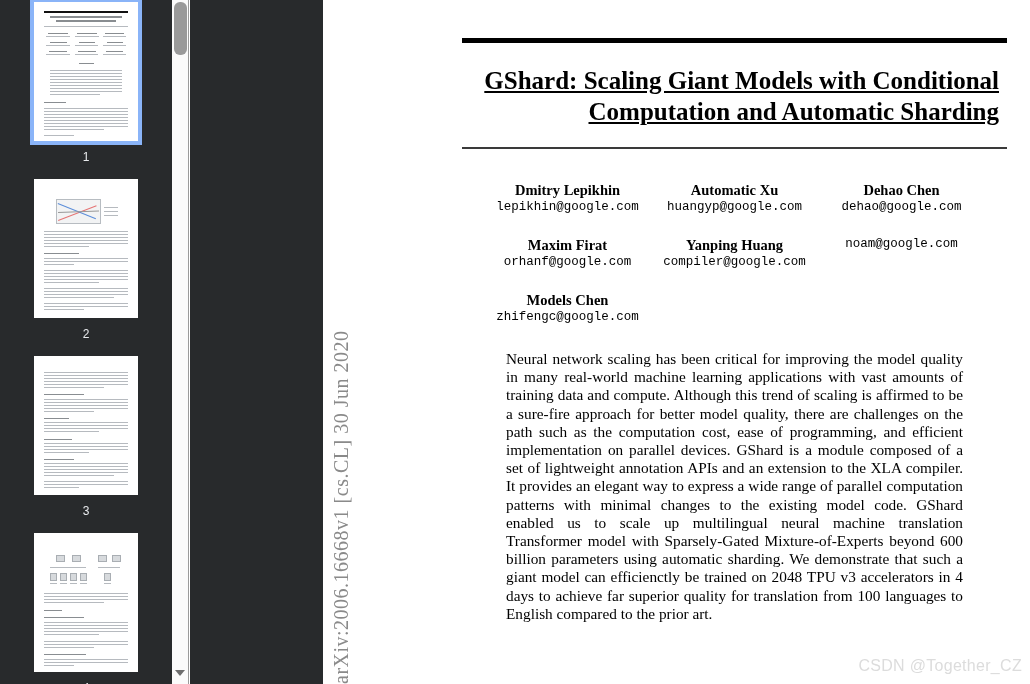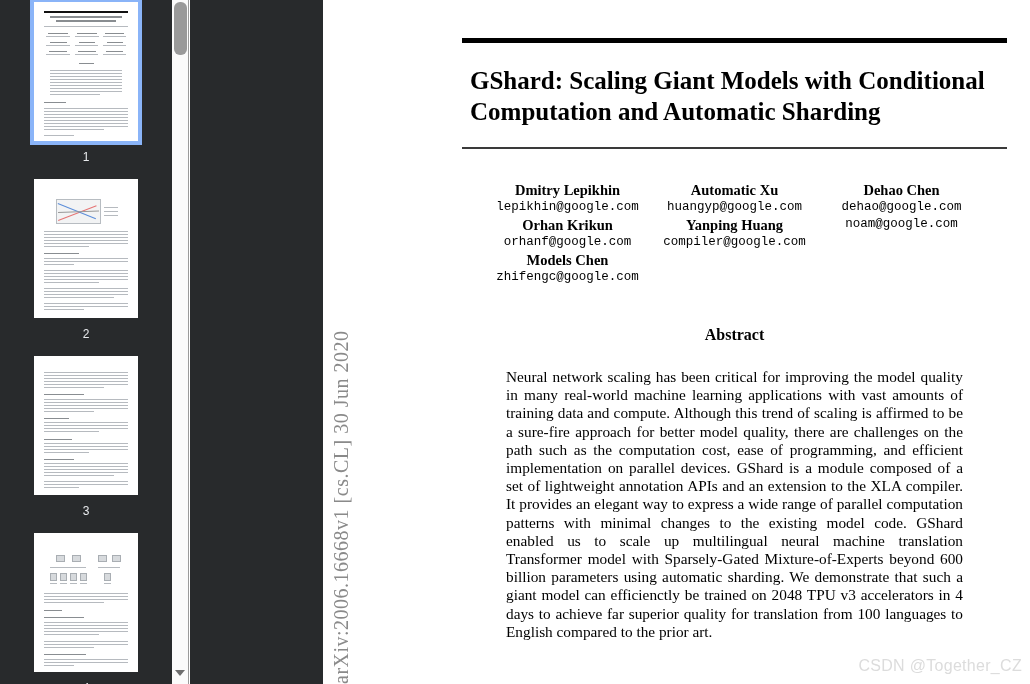--- a/index.html
+++ b/index.html
@@ -144,31 +144,33 @@
     background: #000;
     margin-top: 38px;
   }
   .rule-thin {
     height: 2px;
     background: #3a3a3a;
     margin-top: 0px;
   }
 
   #paper-title {
-    text-align: left;
+    text-align: right;
     font-weight: bold;
     font-size: 25px;
     line-height: 31px;
     color: #000;
     margin: 22px 8px 20px 8px;
+    text-decoration: underline;
   }
 
   #authors {
     display: grid;
     grid-template-columns: 1fr 1fr 1fr;
+    row-gap: 20px;
     margin: 32px 22px 0 22px;
   }
   .author-cell { text-align: center; }
   .author-name {
     font-weight: bold;
     font-size: 14.5px;
     line-height: 18px;
     color: #000;
   }
   .author-email {
@@ -401,37 +403,36 @@
         </div>
         <div class="author-cell">
           <div class="author-name">Automatic Xu</div>
           <div class="author-email">huangyp@google.com</div>
         </div>
         <div class="author-cell">
           <div class="author-name">Dehao Chen</div>
           <div class="author-email">dehao@google.com</div>
         </div>
         <div class="author-cell">
-          <div class="author-name">Orhan Krikun</div>
+          <div class="author-name">Maxim Firat</div>
           <div class="author-email">orhanf@google.com</div>
         </div>
         <div class="author-cell">
           <div class="author-name">Yanping Huang</div>
           <div class="author-email">compiler@google.com</div>
         </div>
         <div class="author-cell">
           <div class="author-email">noam@google.com</div>
         </div>
         <div class="author-cell">
           <div class="author-name">Models Chen</div>
           <div class="author-email">zhifengc@google.com</div>
         </div>
       </div>
 
-      <div id="abstract-heading">Abstract</div>
 
       <p id="abstract-body">Neural network scaling has been critical for improving the model quality in many real-world machine learning applications with vast amounts of training data and compute. Although this trend of scaling is affirmed to be a sure-fire approach for better model quality, there are challenges on the path such as the computation cost, ease of programming, and efficient implementation on parallel devices. GShard is a module composed of a set of lightweight annotation APIs and an extension to the XLA compiler. It provides an elegant way to express a wide range of parallel computation patterns with minimal changes to the existing model code. GShard enabled us to scale up multilingual neural machine translation Transformer model with Sparsely-Gated Mixture-of-Experts beyond 600 billion parameters using automatic sharding. We demonstrate that such a giant model can efficienctly be trained on 2048 TPU v3 accelerators in 4 days to achieve far superior quality for translation from 100 languages to English compared to the prior art.</p>
 
     </div>
 
     <div id="watermark">CSDN @Together_CZ</div>
   </div>
 
 </div>
 

